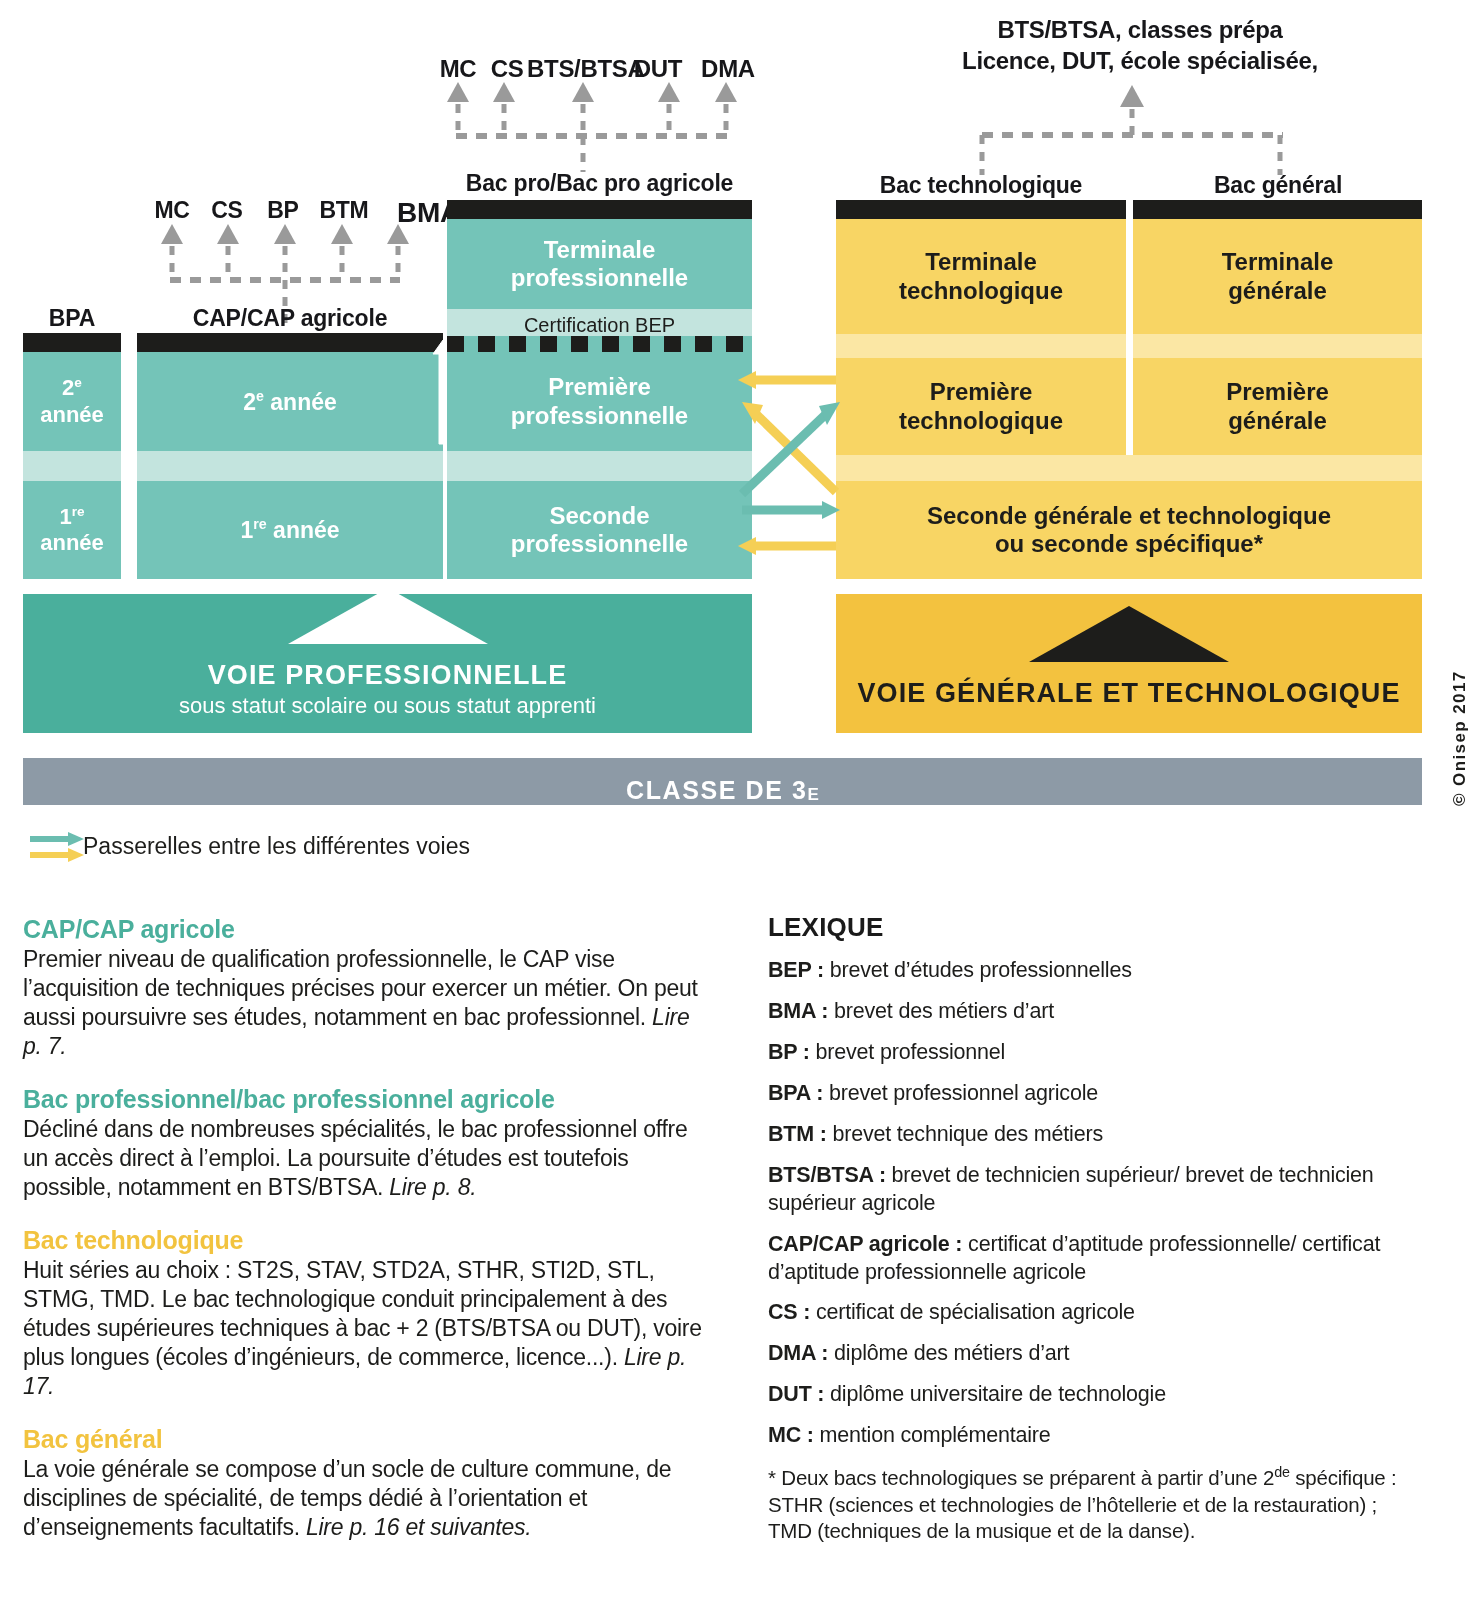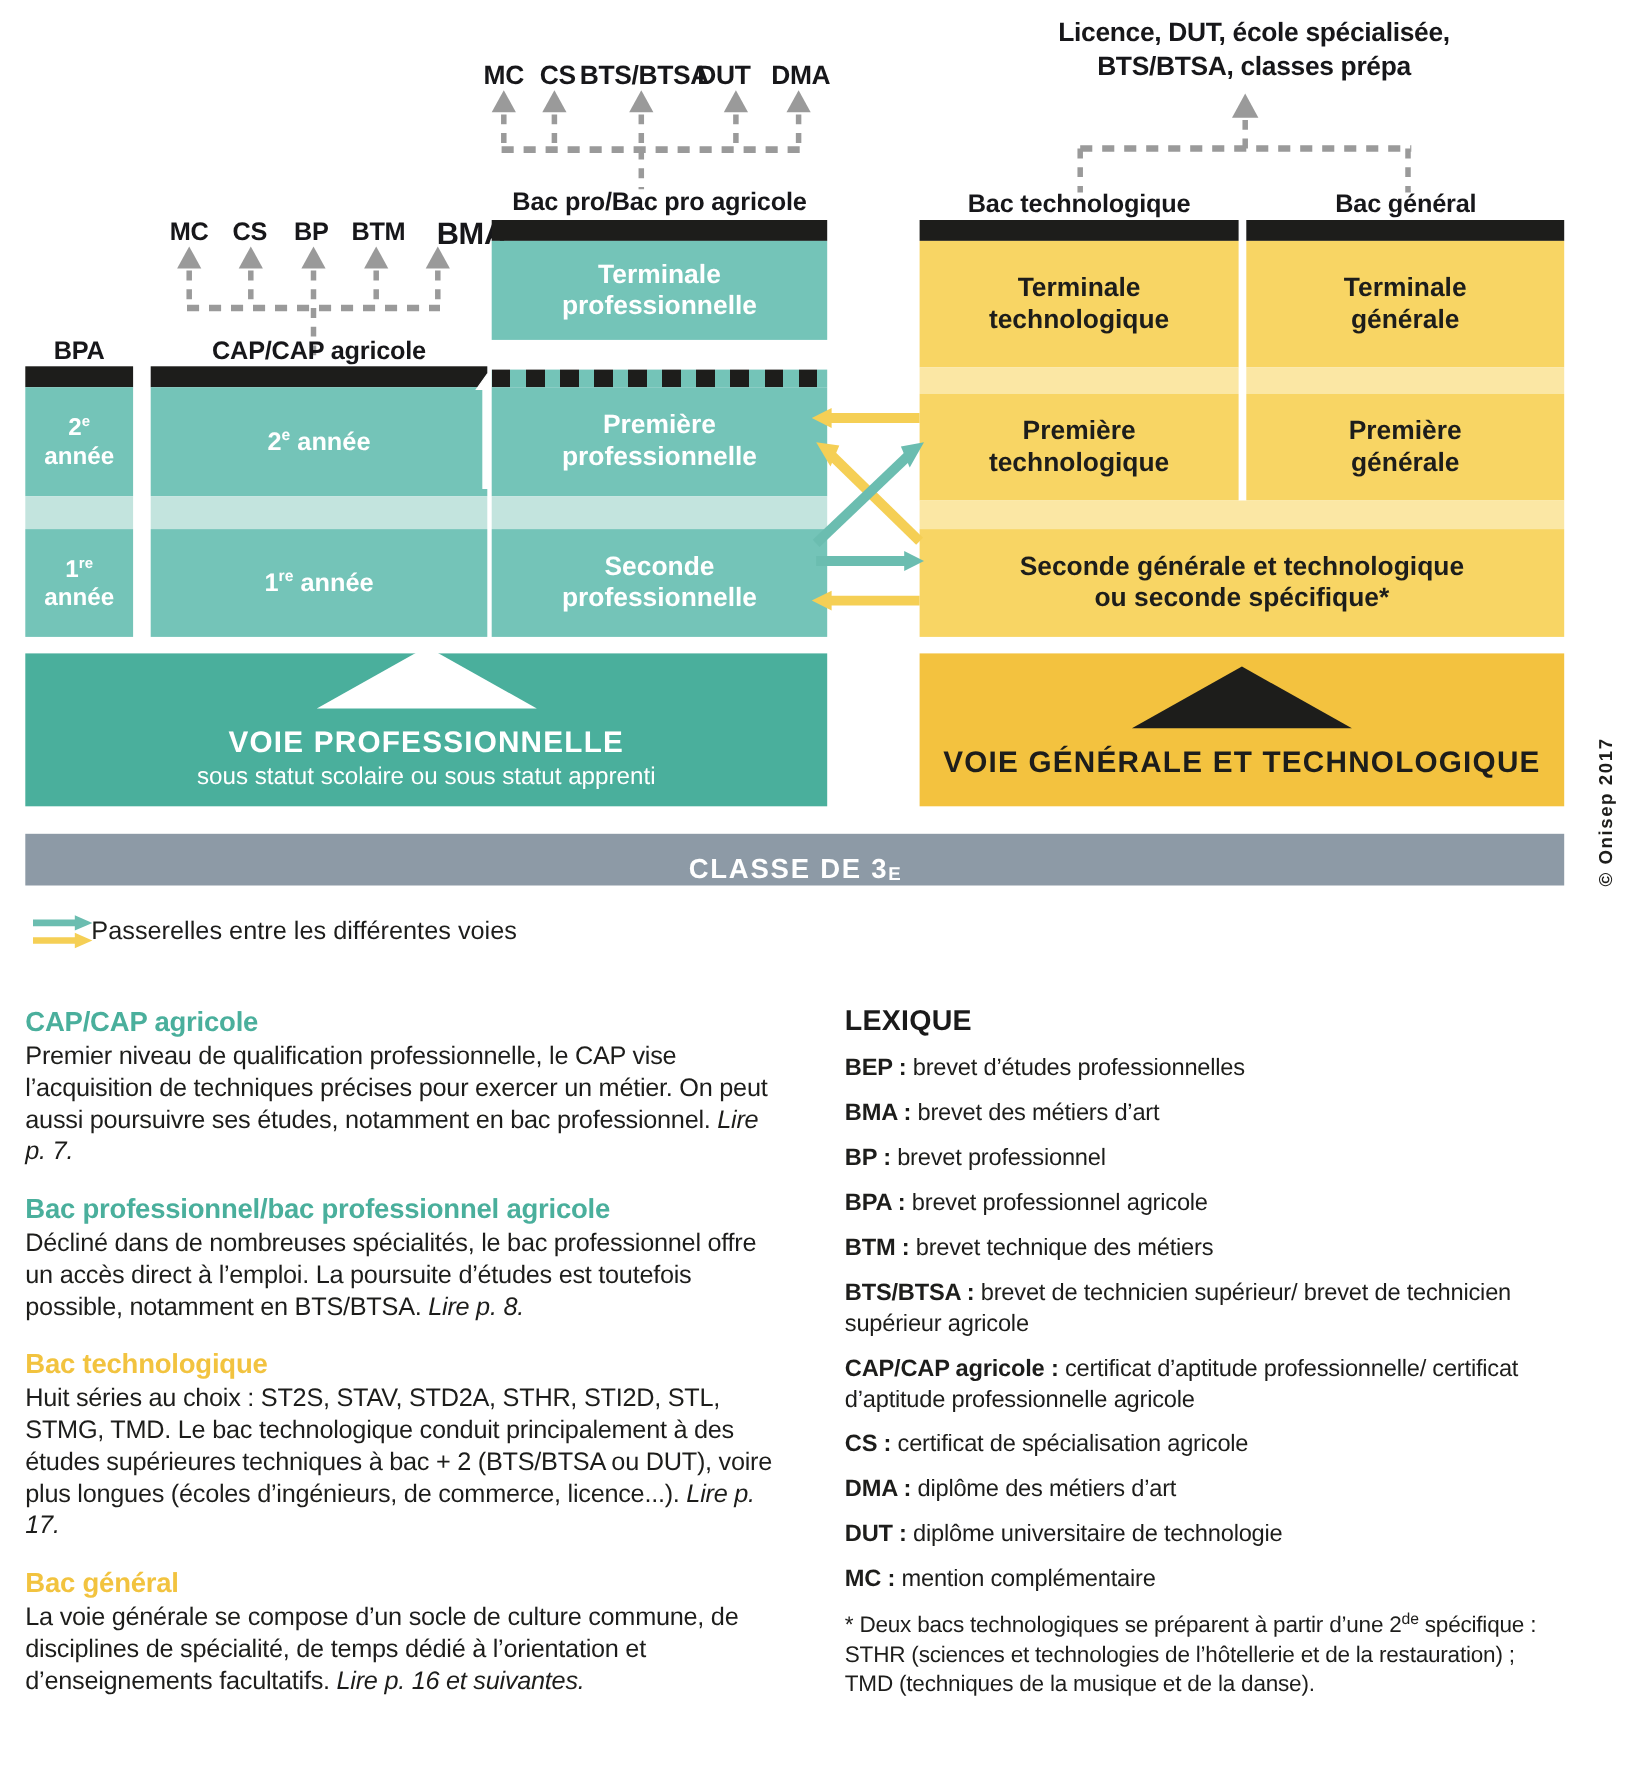--- a/index.html
+++ b/index.html
@@ -151,22 +151,22 @@
       <line x1="64" y1="24" x2="64" y2="56"></line>
       <line x1="143" y1="24" x2="143" y2="56"></line>
       <line x1="229" y1="24" x2="229" y2="56"></line>
       <line x1="286" y1="24" x2="286" y2="56"></line>
     </g>
     <line x1="16" y1="56" x2="288" y2="56" stroke="#9a9a9a" stroke-width="6" stroke-dasharray="11,9"></line>
     <line x1="143" y1="56" x2="143" y2="92" stroke="#9a9a9a" stroke-width="5" stroke-dasharray="9,8"></line>
   </svg>
 
   <div class="top-multiline" style="left:890px; top:14px; width:500px;">
+    <div>BTS/BTSA, classes prépa</div>
     <div>Licence, DUT, école spécialisée,</div>
-    <div>BTS/BTSA, classes prépa</div>
   </div>
 
   <svg class="abs" style="left:965px; top:83px;" width="320" height="100" viewBox="0 0 320 100">
     <polygon points="167,2 179,24 155,24" fill="#9a9a9a"></polygon>
     <line x1="167" y1="26" x2="167" y2="52" stroke="#9a9a9a" stroke-width="5" stroke-dasharray="9,8"></line>
     <line x1="17" y1="52" x2="318" y2="52" stroke="#9a9a9a" stroke-width="6" stroke-dasharray="11,9"></line>
     <line x1="17" y1="52" x2="17" y2="92" stroke="#9a9a9a" stroke-width="5" stroke-dasharray="9,8"></line>
     <line x1="315" y1="52" x2="315" y2="92" stroke="#9a9a9a" stroke-width="5" stroke-dasharray="9,8"></line>
   </svg>
 
@@ -232,20 +232,23 @@
   <svg class="abs" style="left:430px; top:336px;" width="28" height="110" viewBox="0 0 28 110">
     <path d="M9 108 L9 18 L3 18 L13 4 L23 18 L17 18 L17 108 Z" fill="#ffffff" stroke="#ffffff" stroke-width="1"></path>
   </svg>
 
   <div class="capblack" style="left:447px; top:200px; width:305px; height:19px;"></div>
   <div class="cell teal" style="left:447px; top:219px; width:305px; height:90px; font-size:24px;">
     <div>
       <span>Terminale</span><br>
       <span>professionnelle</span>
     </div>
+  </div>
+  <div class="cell tealL" style="left:447px; top:309px; width:305px; height:33px; font-size:20px; font-weight:400;">
+    <span>Certification BEP</span>
   </div>
   <div class="bep-dash" style="left:447px; top:336px; width:305px; height:16px;"></div>
   <div class="cell teal" style="left:447px; top:352px; width:305px; height:99px; font-size:24px;">
     <div>
       <span>Première</span><br>
       <span>professionnelle</span>
     </div>
   </div>
   <div class="abs tealL" style="left:447px; top:451px; width:305px; height:30px;"></div>
   <div class="cell teal" style="left:447px; top:481px; width:305px; height:98px; font-size:24px;">

